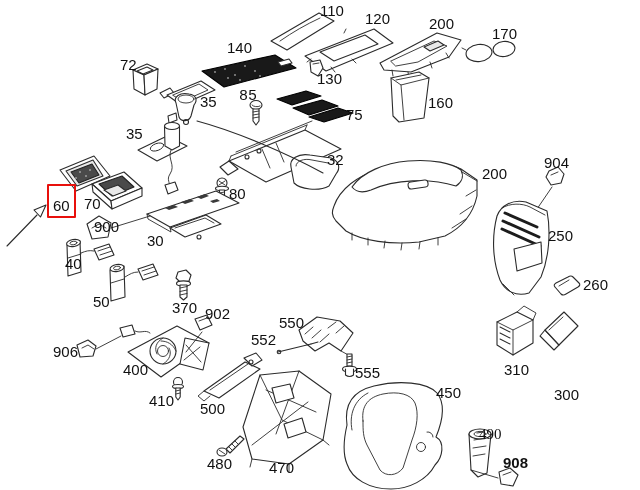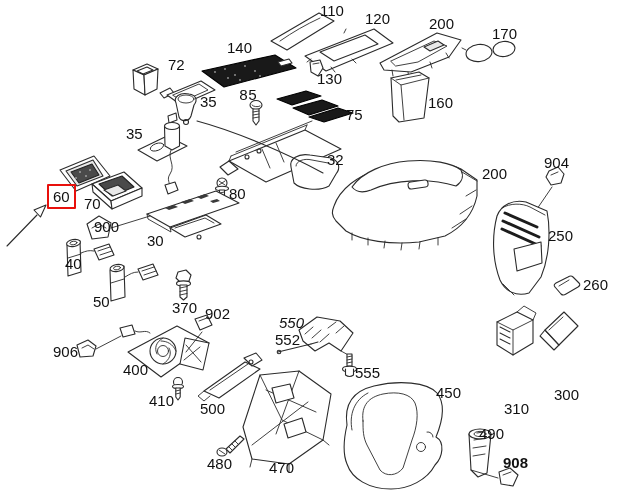--- a/index.html
+++ b/index.html
@@ -17,21 +17,21 @@
   .dot{fill:#9a9a9a;stroke:none;}
   .wdot{fill:#dddddd;stroke:none;}
   .thin{stroke-width:0.9;}
   .bar{stroke:#1c1c1c;stroke-width:3;}
   .labels-layer{position:absolute;left:0;top:0;width:640px;height:490px;text-align:center;}
   .part-label{
     position:absolute;font-size:15px;line-height:1.1;color:#101010;
     white-space:nowrap;user-select:none;
   }
   .part-label.highlighted{
-    border:2.4px solid #e8100c;padding:3px 4px 1px 4px;border-radius:1px;
+    border:2.4px solid #e8100c;padding:12px 4px 1px 4px;border-radius:1px;
   }
 </style>
 </head>
 <body>
 
 <div class="stage">
 
   <svg width="640" height="490" viewBox="0 0 640 490">
 
     <g>
@@ -347,50 +347,50 @@
     </g>
 
   </svg>
 
   <div class="labels-layer">
       <div class="part-label" style="left: 320px; top: 3px;">110</div>
       <div class="part-label" style="left: 365px; top: 11px;">120</div>
       <div class="part-label" style="left: 429px; top: 16px;">200</div>
       <div class="part-label" style="left: 492px; top: 26px;">170</div>
       <div class="part-label" style="left: 203px; top: 40px; margin-left: 24px;">140</div>
-      <div class="part-label" style="left: 120px; top: 57px; margin-left: 48px;">72</div>
+      <div class="part-label" style="left: 120px; top: 57px;">72</div>
       <div class="part-label" style="left: 317px; top: 71px;">130</div>
       <div class="part-label" style="left: 239px; top: 89px; font-family: Liberation Mono, monospace;">85</div>
       <div class="part-label" style="left: 200px; top: 94px;">35</div>
       <div class="part-label" style="left: 428px; top: 95px;">160</div>
       <div class="part-label" style="left: 346px; top: 107px;">75</div>
       <div class="part-label" style="left: 126px; top: 126px;">35</div>
       <div class="part-label" style="left: 327px; top: 152px;">32</div>
       <div class="part-label" style="left: 544px; top: 155px;">904</div>
       <div class="part-label" style="left: 482px; top: 166px;">200</div>
       <div class="part-label highlighted" style="left: 47px; top: 184px;">60</div>
       <div class="part-label" style="left: 229px; top: 186px;">80</div>
       <div class="part-label" style="left: 84px; top: 196px;">70</div>
       <div class="part-label" style="left: 94px; top: 219px;">900</div>
       <div class="part-label" style="left: 548px; top: 228px;">250</div>
       <div class="part-label" style="left: 147px; top: 233px;">30</div>
       <div class="part-label" style="left: 49px; top: 256px; margin-left: 16px;">40</div>
       <div class="part-label" style="left: 583px; top: 277px;">260</div>
       <div class="part-label" style="left: 93px; top: 294px;">50</div>
       <div class="part-label" style="left: 172px; top: 300px;">370</div>
       <div class="part-label" style="left: 205px; top: 306px;">902</div>
-      <div class="part-label" style="left: 279px; top: 315px; font-style: italic;">550</div>
-      <div class="part-label" style="left: 251px; top: 332px; margin-left: 24px;">552</div>
+      <div class="part-label" style="left: 279px; top: 315px;">550</div>
+      <div class="part-label" style="left: 251px; top: 332px;">552</div>
       <div class="part-label" style="left: 53px; top: 344px;">906</div>
       <div class="part-label" style="left: 554px; top: 355px; margin-top: 32px;">300</div>
       <div class="part-label" style="left: 123px; top: 362px;">400</div>
-      <div class="part-label" style="left: 504px; top: 362px; margin-top: 39px;">310</div>
+      <div class="part-label" style="left: 504px; top: 362px;">310</div>
       <div class="part-label" style="left: 355px; top: 365px;">555</div>
       <div class="part-label" style="left: 436px; top: 385px;">450</div>
       <div class="part-label" style="left: 149px; top: 393px;">410</div>
       <div class="part-label" style="left: 200px; top: 401px;">500</div>
-      <div class="part-label" style="left: 479px; top: 426px;">490</div>
+      <div class="part-label" style="left: 479px; top: 426px; font-family: Liberation Serif, serif;">490</div>
       <div class="part-label" style="left: 503px; top: 455px; font-weight: bold;">908</div>
       <div class="part-label" style="left: 207px; top: 456px;">480</div>
       <div class="part-label" style="left: 269px; top: 460px;">470</div>
     </div>
 
 </div>
 
 </body></html>

